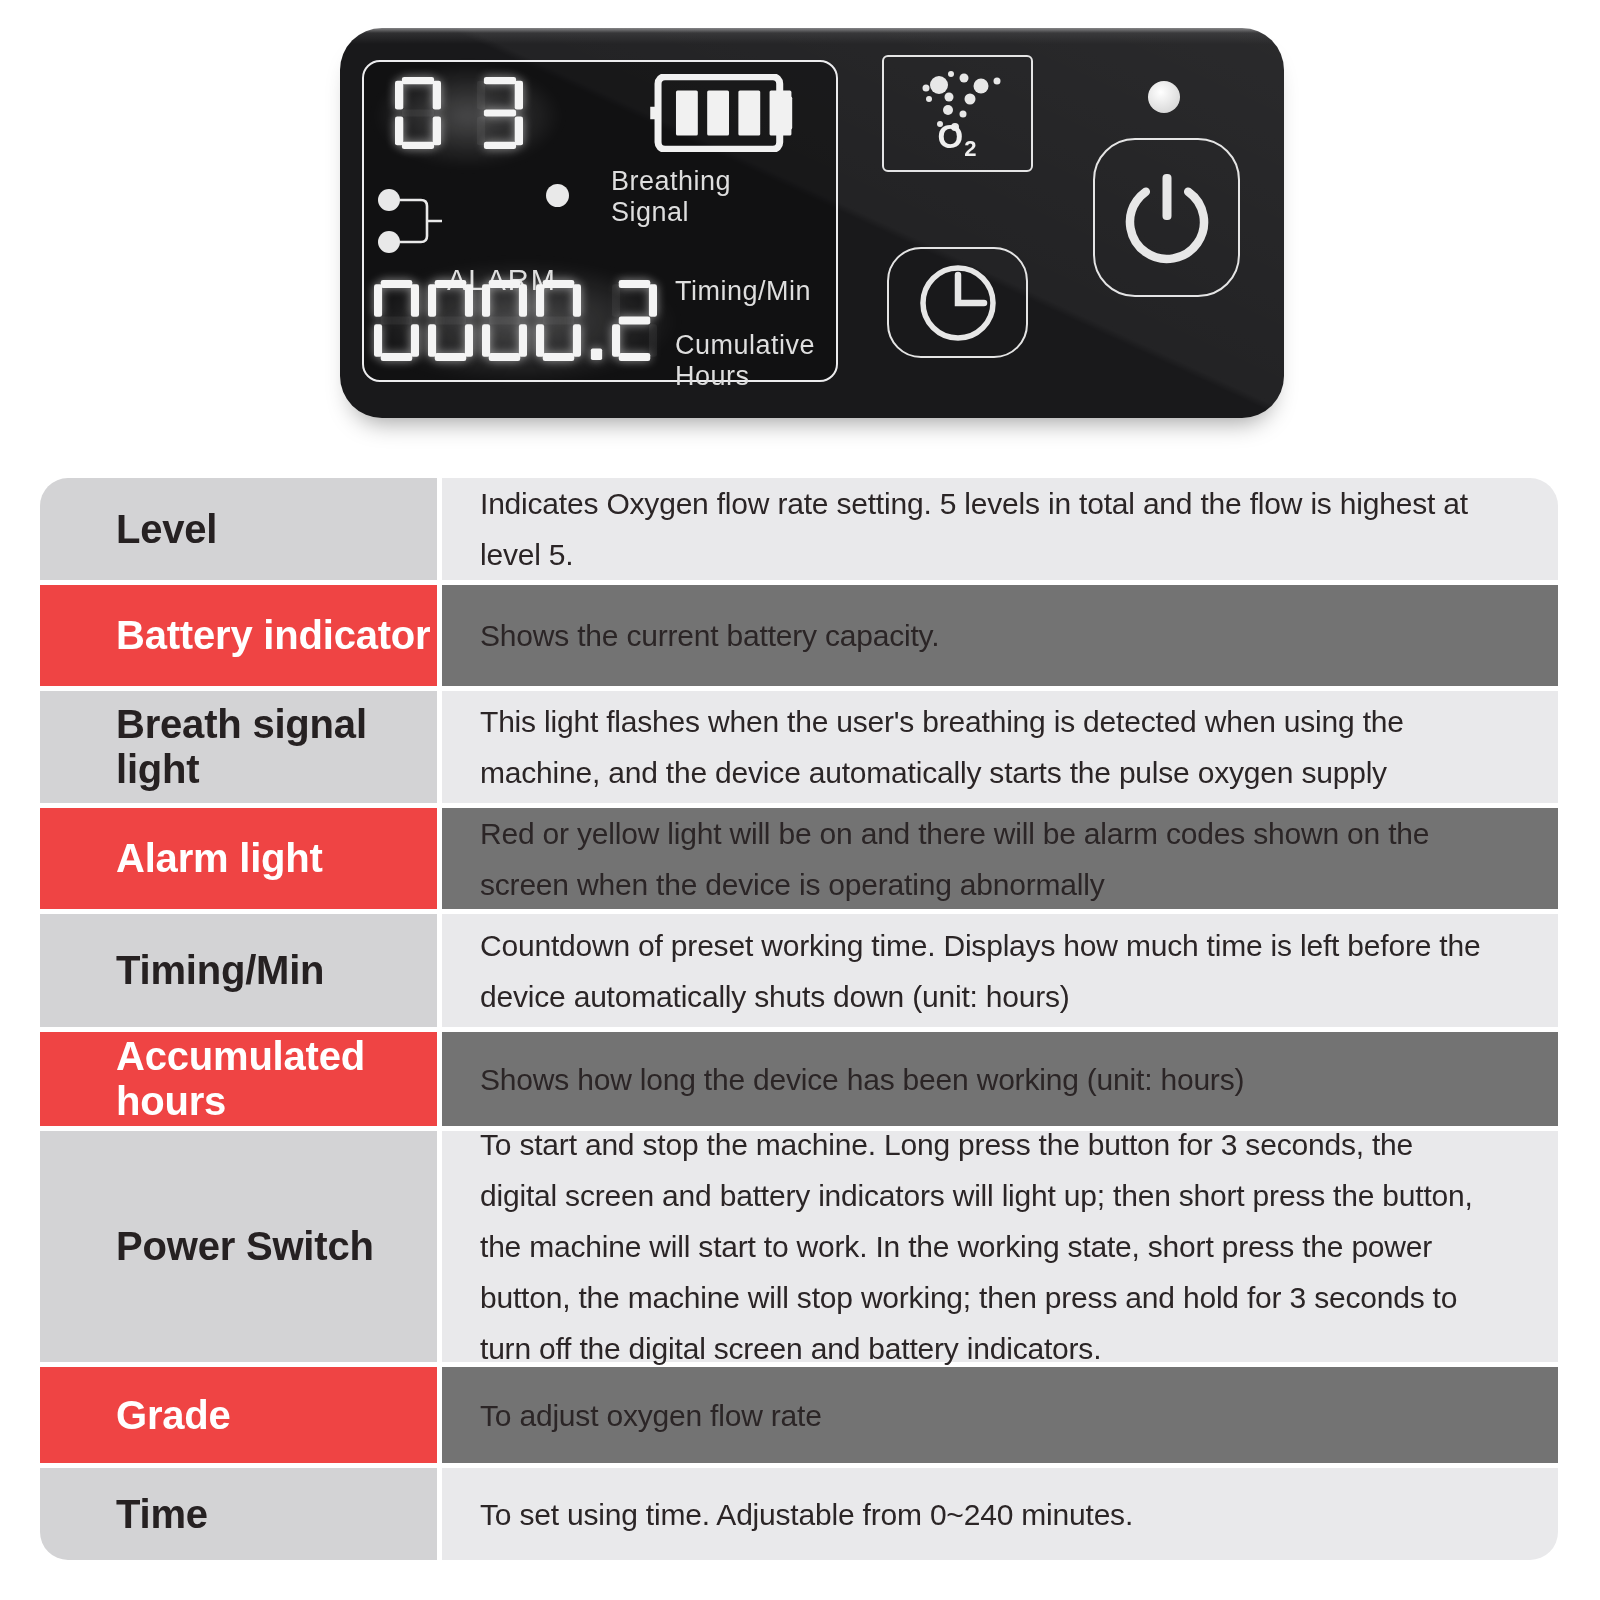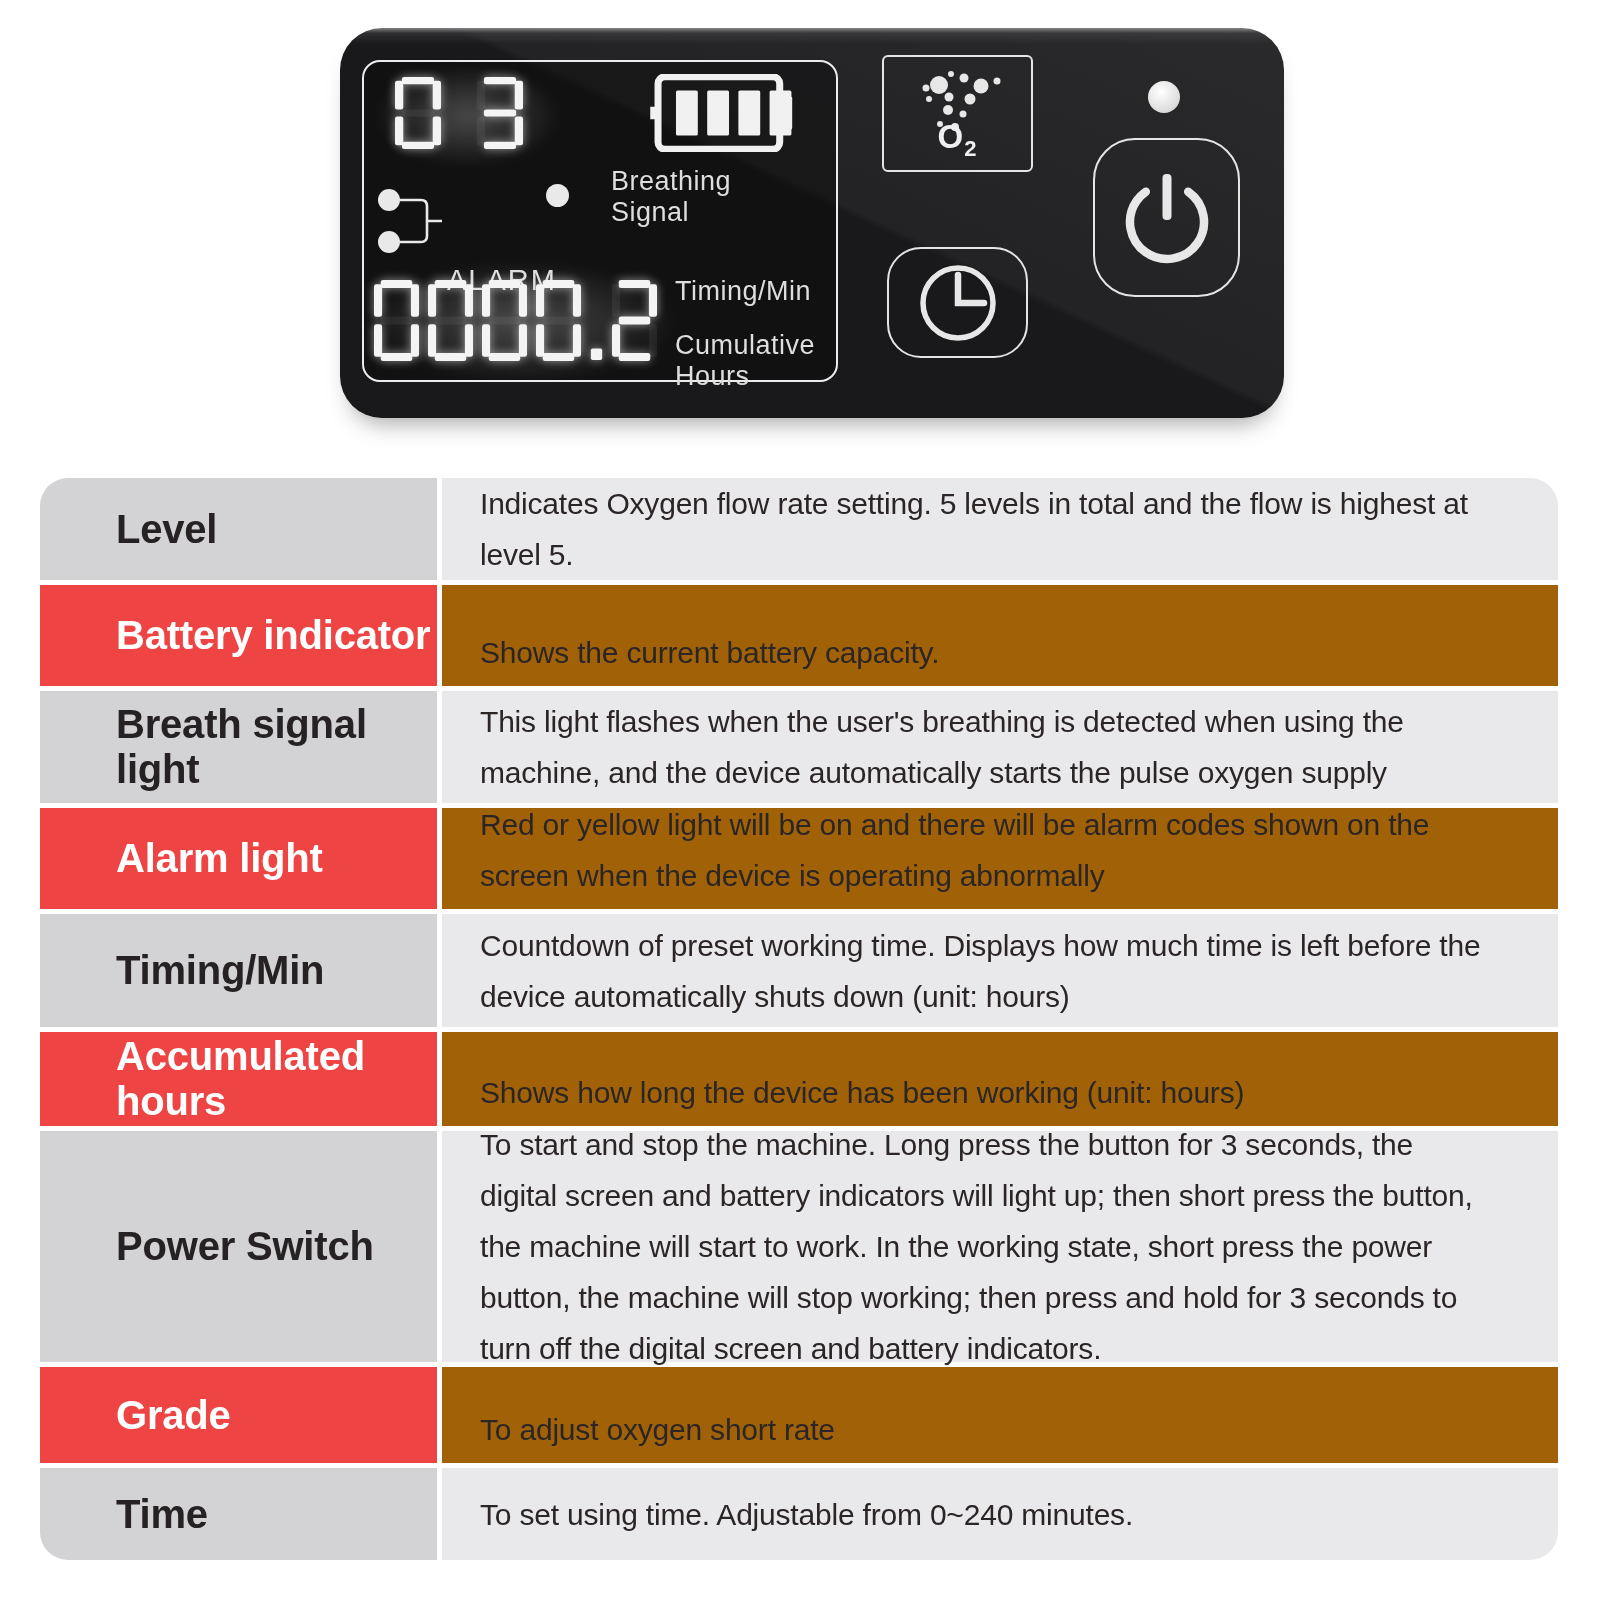--- a/index.html
+++ b/index.html
@@ -56,21 +56,21 @@
   .spec{position:absolute;left:40px;top:478px;width:1518px;display:grid;
         grid-template-columns:397px 1fr;
         grid-template-rows:102px 101px 112px 101px 113px 94px 231px 96px 92px;
         gap:5px;background:#ffffff;border-radius:28px;overflow:hidden;}
   .cell{display:flex;align-items:center;box-sizing:border-box;}
   .lab{padding-left:76px;font-weight:bold;font-size:40px;letter-spacing:-.2px;color:#262122;}
   .desc{padding:8px 64px 8px 38px;font-size:30px;line-height:51px;letter-spacing:-.2px;color:#2b2526;}
   .g-l{background:#d3d3d5;}
   .g-r{background:#e9e9eb;}
   .b-l{background:#ef4444;color:#ffffff;}
-  .b-r{background:#a16207;align-items:flex-end;}
+  .b-r{background:#737373;}
 </style>
 </head>
 <body>
 
 <div class="stage">
 
   <div class="panel">
 
     <div class="lcd">
       <div class="glow glow-level"></div>
@@ -238,20 +238,20 @@
     <div class="cell lab b-l">Accumulated hours</div>
     <div class="cell desc b-r">
         <span>Shows how long the device has been working (unit: hours)</span>
       </div>
     <div class="cell lab g-l">Power Switch</div>
     <div class="cell desc g-r">
         <span>To start and stop the machine. Long press the button for 3 seconds, the digital screen and battery indicators will light up; then short press the button, the machine will start to work. In the working state, short press the power button, the machine will stop working; then press and hold for 3 seconds to turn off the digital screen and battery indicators.</span>
       </div>
     <div class="cell lab b-l">Grade</div>
     <div class="cell desc b-r">
-        <span>To adjust oxygen short rate</span>
+        <span>To adjust oxygen flow rate</span>
       </div>
     <div class="cell lab g-l">Time</div>
     <div class="cell desc g-r">
         <span>To set using time. Adjustable from 0~240 minutes.</span>
       </div>
   </div>
 </div>
 
 </body></html>

